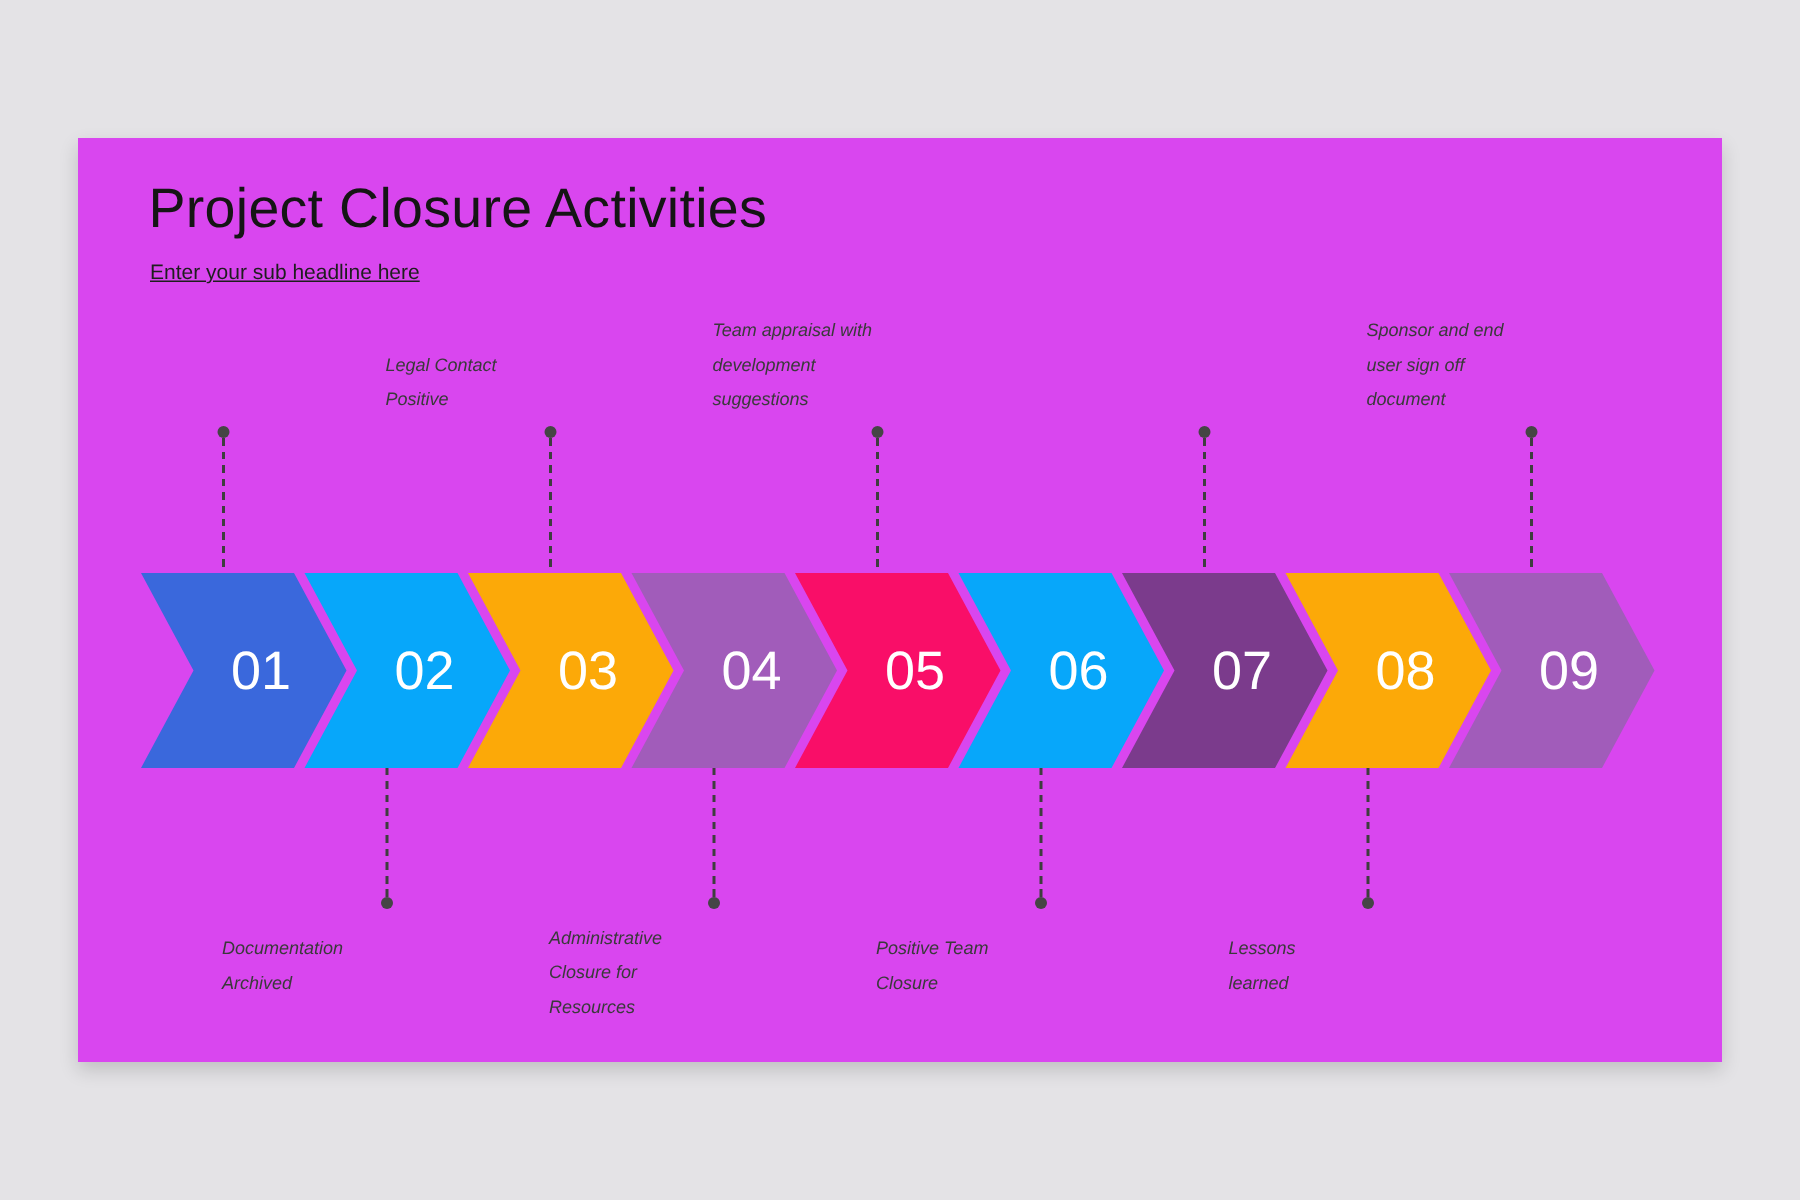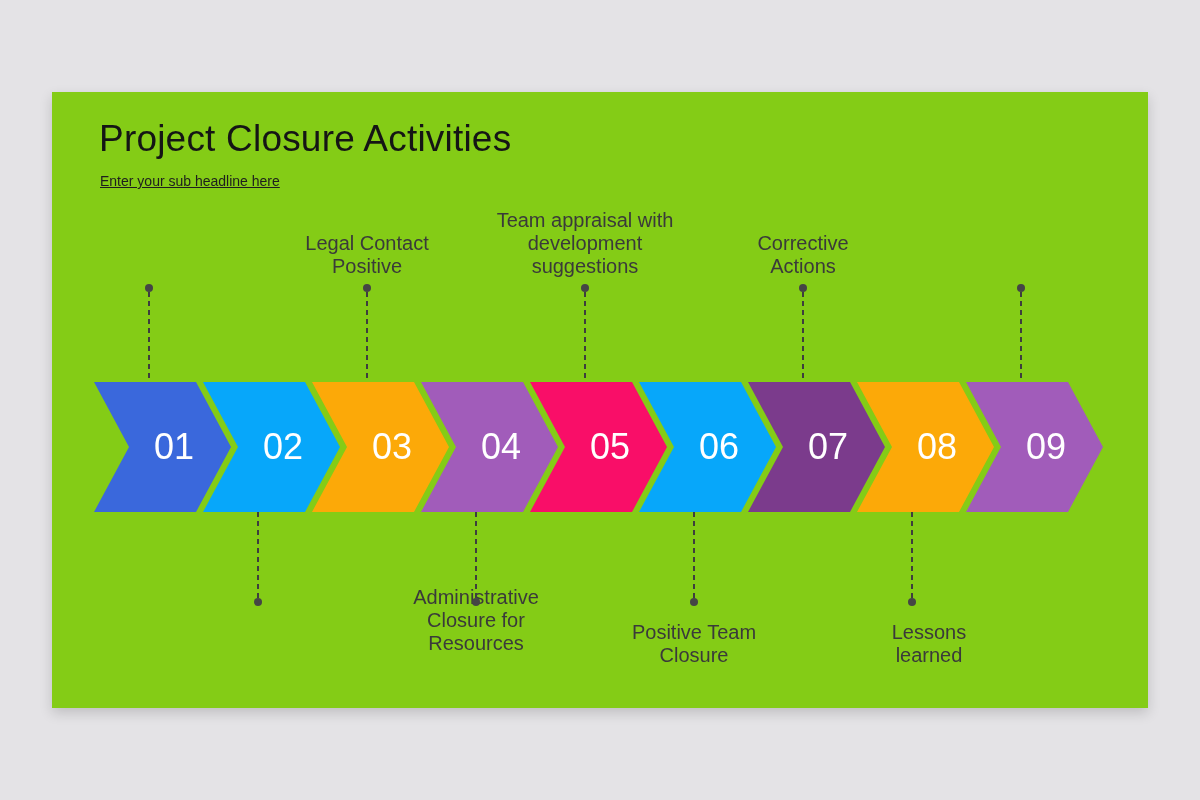--- a/index.html
+++ b/index.html
@@ -7,21 +7,21 @@
   body {
     background: #e4e3e6;
     font-family: "Liberation Sans", "DejaVu Sans", sans-serif;
     position: relative;
     overflow: hidden;
   }
   .card {
     position: absolute;
     left: 52px; top: 92px;
     width: 1096px; height: 616px;
-    background: #84cc16;
+    background: #d946ef;
     box-shadow: 0 5px 12px rgba(0,0,0,0.16);
   }
   .title {
     position: absolute;
     left: 47px; top: 26px;
     font-size: 37px;
     font-weight: 500;
     color: #151515;
     letter-spacing: 0.2px;
     white-space: nowrap;
@@ -32,25 +32,25 @@
     font-size: 14px;
     font-weight: 400;
     color: #1e1e1e;
     text-decoration: underline;
   }
   .diagram { position: absolute; left: 0; top: 0; width: 100%; height: 100%; }
   .chevband { position: absolute; left: 42px; top: 290px; }
   .step-label {
     position: absolute;
     width: 220px;
-    text-align: center;
-    font-size: 20px;
+    font-size: 12px;
     line-height: 23px;
     color: #3a3a3a;
     white-space: pre-line;
+    font-style: italic;
   }
   .step-label.top { transform: translateY(-100%); }
   .conn-line {
     position: absolute;
     width: 2px;
     background-image: repeating-linear-gradient(to bottom,
       #3e3e3e 0px, #3e3e3e 5px, transparent 5px, transparent 9px);
   }
   .conn-dot {
     position: absolute;
@@ -72,24 +72,27 @@
   <div class="title">Project Closure Activities</div>
   <div class="subtitle">Enter your sub headline here</div>
 
   <div class="diagram">
 
     <div class="step-label top" style="left:205px; top:186px;">Legal Contact
 Positive</div>
     <div class="step-label top" style="left:423px; top:186px;">Team appraisal with
 development
 suggestions</div>
-    <div class="step-label top" style="left:641px; top:186px;">Corrective
-Actions</div>
+    <div class="step-label top" style="left:859px; top:186px;">Sponsor and end
+user sign off
+document</div>
 
-    <div class="step-label" style="left:314px; top:494px;">Administrative
+    <div class="step-label" style="left:96px; top:529px;">Documentation
+Archived</div>
+    <div class="step-label" style="left:314px; top:522px;">Administrative
 Closure for
 Resources</div>
     <div class="step-label" style="left:532px; top:529px;">Positive Team
 Closure</div>
     <div class="step-label" style="left:767px; top:529px;">Lessons
 learned</div>
 
     <div class="conn-dot" style="left:93px; top:192px;"></div>
     <div class="conn-line" style="left:96px; top:200px; height:90px;"></div>
     <div class="conn-dot" style="left:311px; top:192px;"></div>

